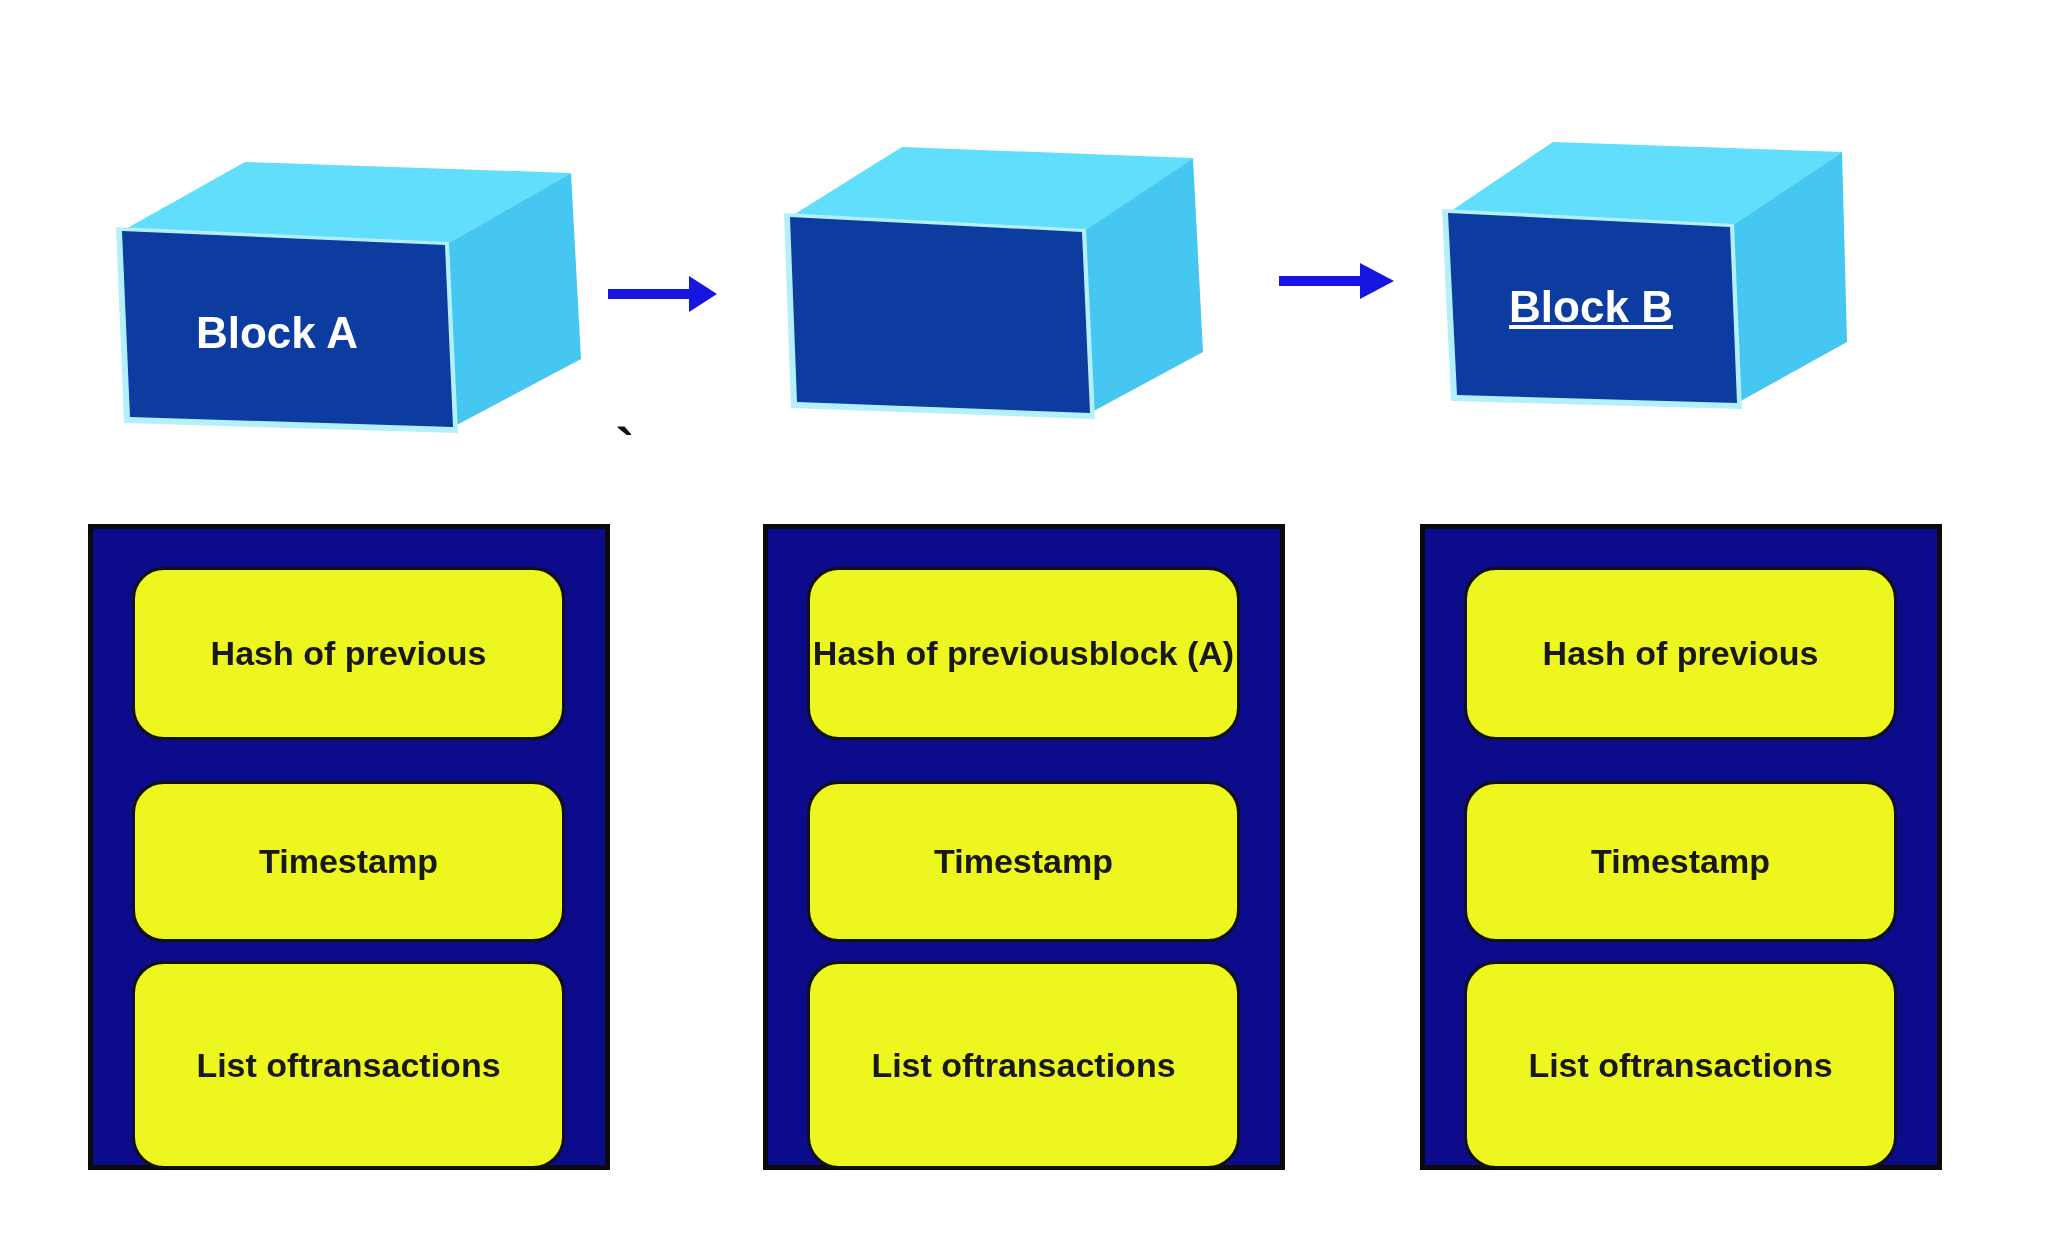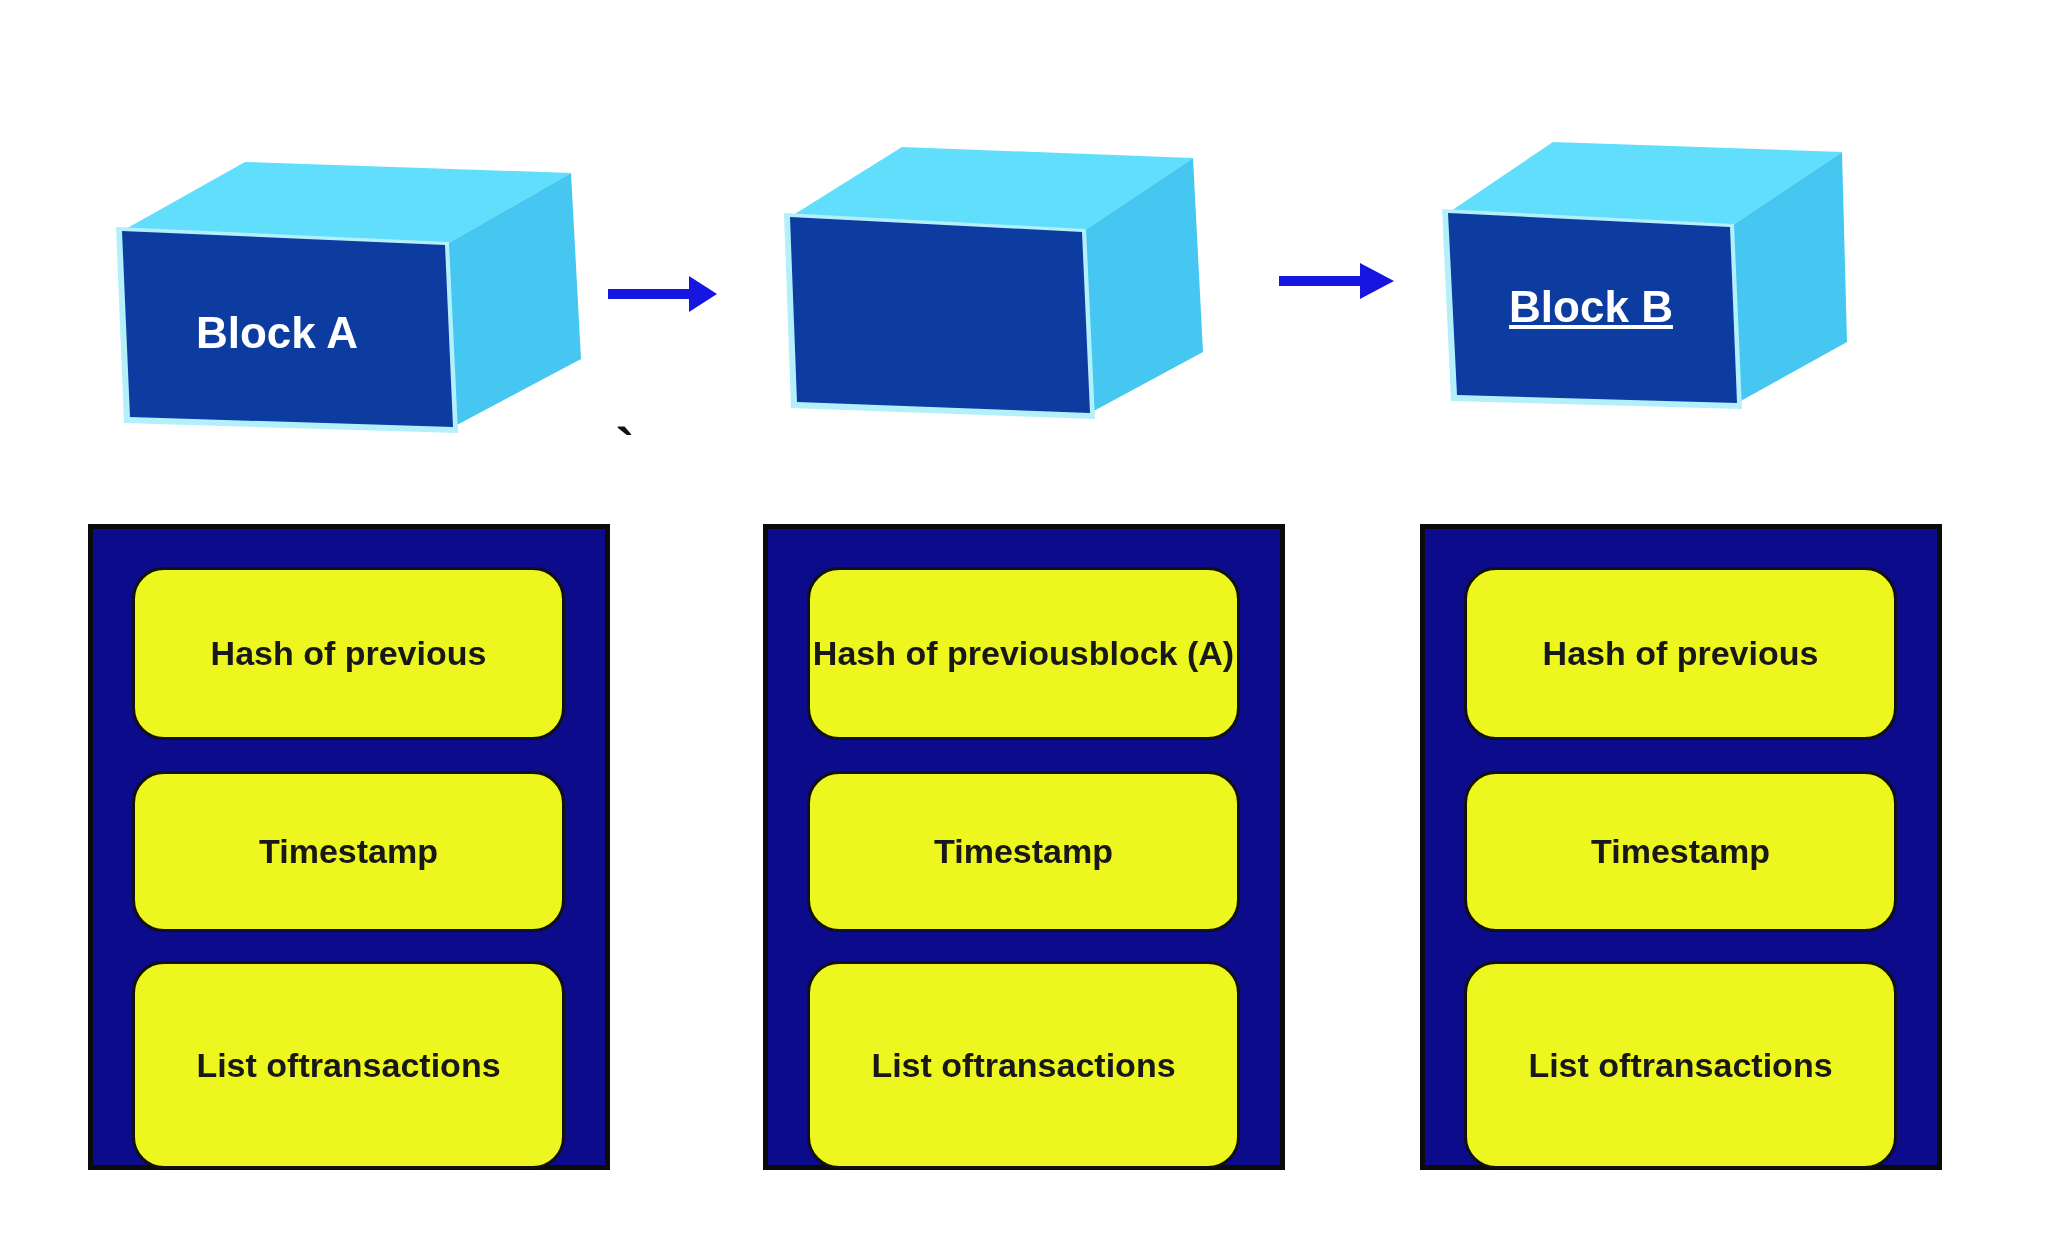--- a/index.html
+++ b/index.html
@@ -31,21 +31,21 @@
   .panel-mid{left:763px;}
   .panel-right{left:1420px;}
   .cell{
     position:absolute;left:39px;width:433px;box-sizing:border-box;
     background:var(--cell-yellow);border:3px solid var(--cell-border);
     border-radius:32px;display:flex;flex-direction:row;align-items:center;
     justify-content:center;text-align:center;color:var(--cell-text);
     font-weight:bold;font-size:34px;
   }
   .cell-hash{top:38px;height:173px;line-height:1.95;}
-  .cell-ts{top:242px;height:161px;}
+  .cell-ts{top:252px;height:161px;}
   .cell-list{top:432px;height:208px;line-height:1.32;}
 </style>
 </head>
 <body>
 
 <div class="stage">
 
   <svg class="scene" width="2048" height="1244" viewBox="0 0 2048 1244">
 
     <g>

